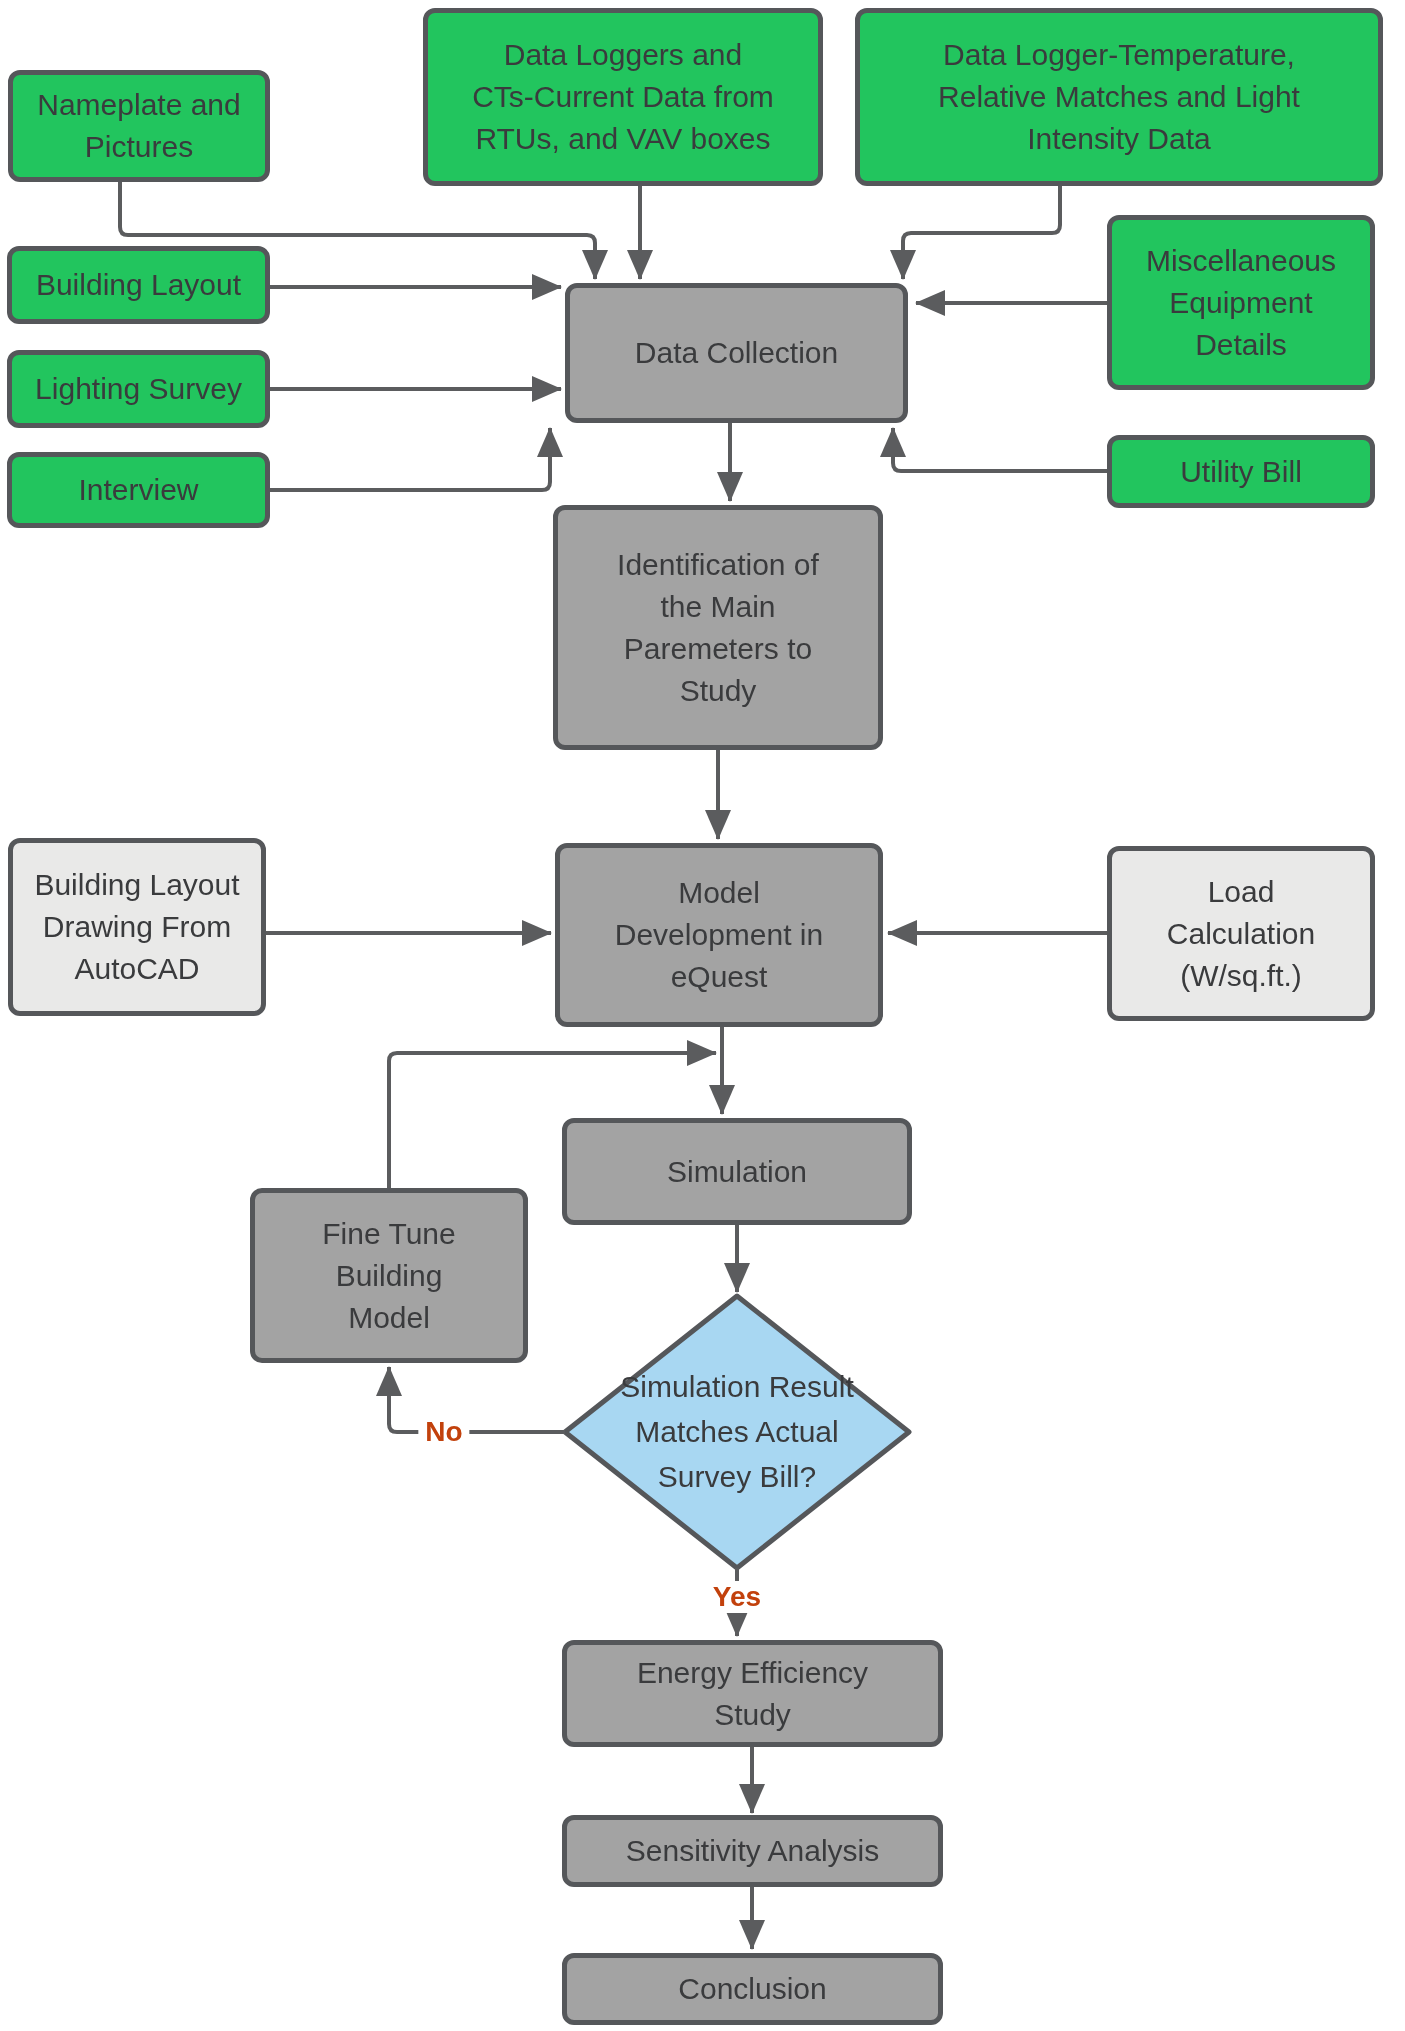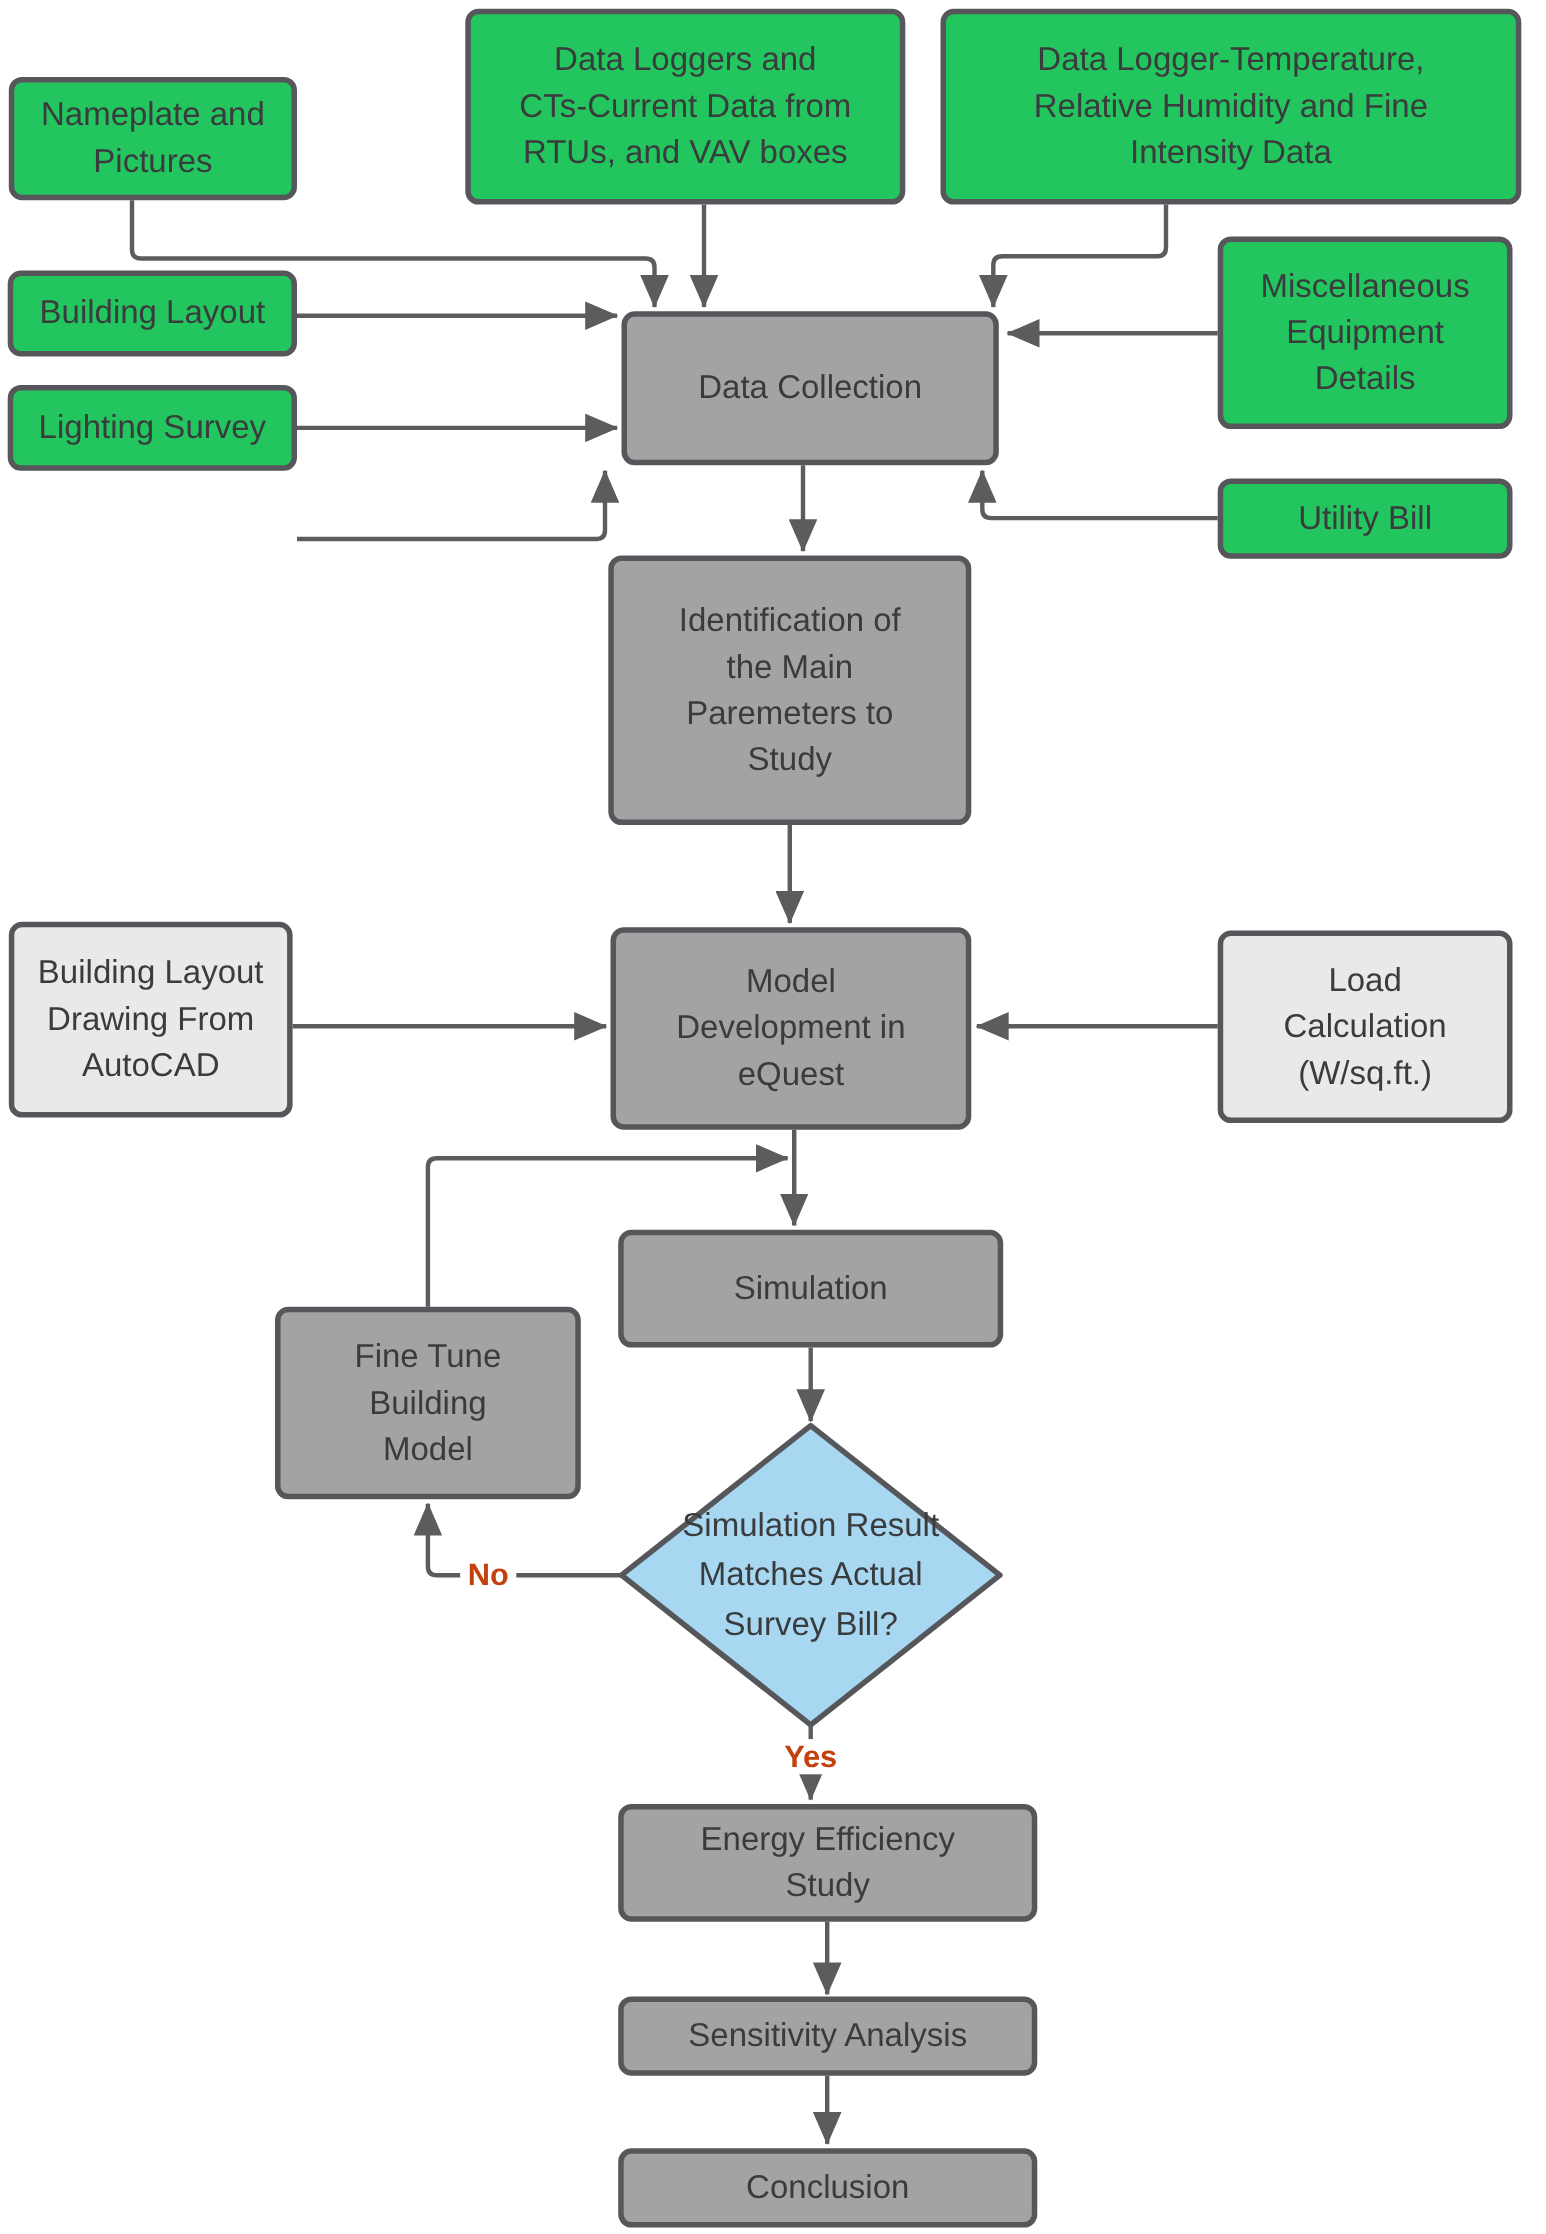--- a/index.html
+++ b/index.html
@@ -74,32 +74,35 @@
   </div>
 
   <div class="node input" style="left:423px;top:8px;width:400px;height:178px">
     <div>Data Loggers and</div>
     <div>CTs-Current Data from</div>
     <div>RTUs, and VAV boxes</div>
   </div>
 
   <div class="node input" style="left:855px;top:8px;width:528px;height:178px">
     <div>Data Logger-Temperature,</div>
-    <div>Relative Humidity and Fine</div>
+    <div>Relative Matches and Light</div>
     <div>Intensity Data</div>
   </div>
 
   <div class="node input" style="left:7px;top:246px;width:263px;height:78px">
     <div>Building Layout</div>
   </div>
 
   <div class="node input" style="left:7px;top:350px;width:263px;height:78px">
     <div>Lighting Survey</div>
   </div>
 
+  <div class="node input" style="left:7px;top:452px;width:263px;height:76px">
+    <div>Interview</div>
+  </div>
 
   <div class="node input" style="left:1107px;top:215px;width:268px;height:175px">
     <div>Miscellaneous</div>
     <div>Equipment</div>
     <div>Details</div>
   </div>
 
   <div class="node input" style="left:1107px;top:435px;width:268px;height:73px">
     <div>Utility Bill</div>
   </div>

